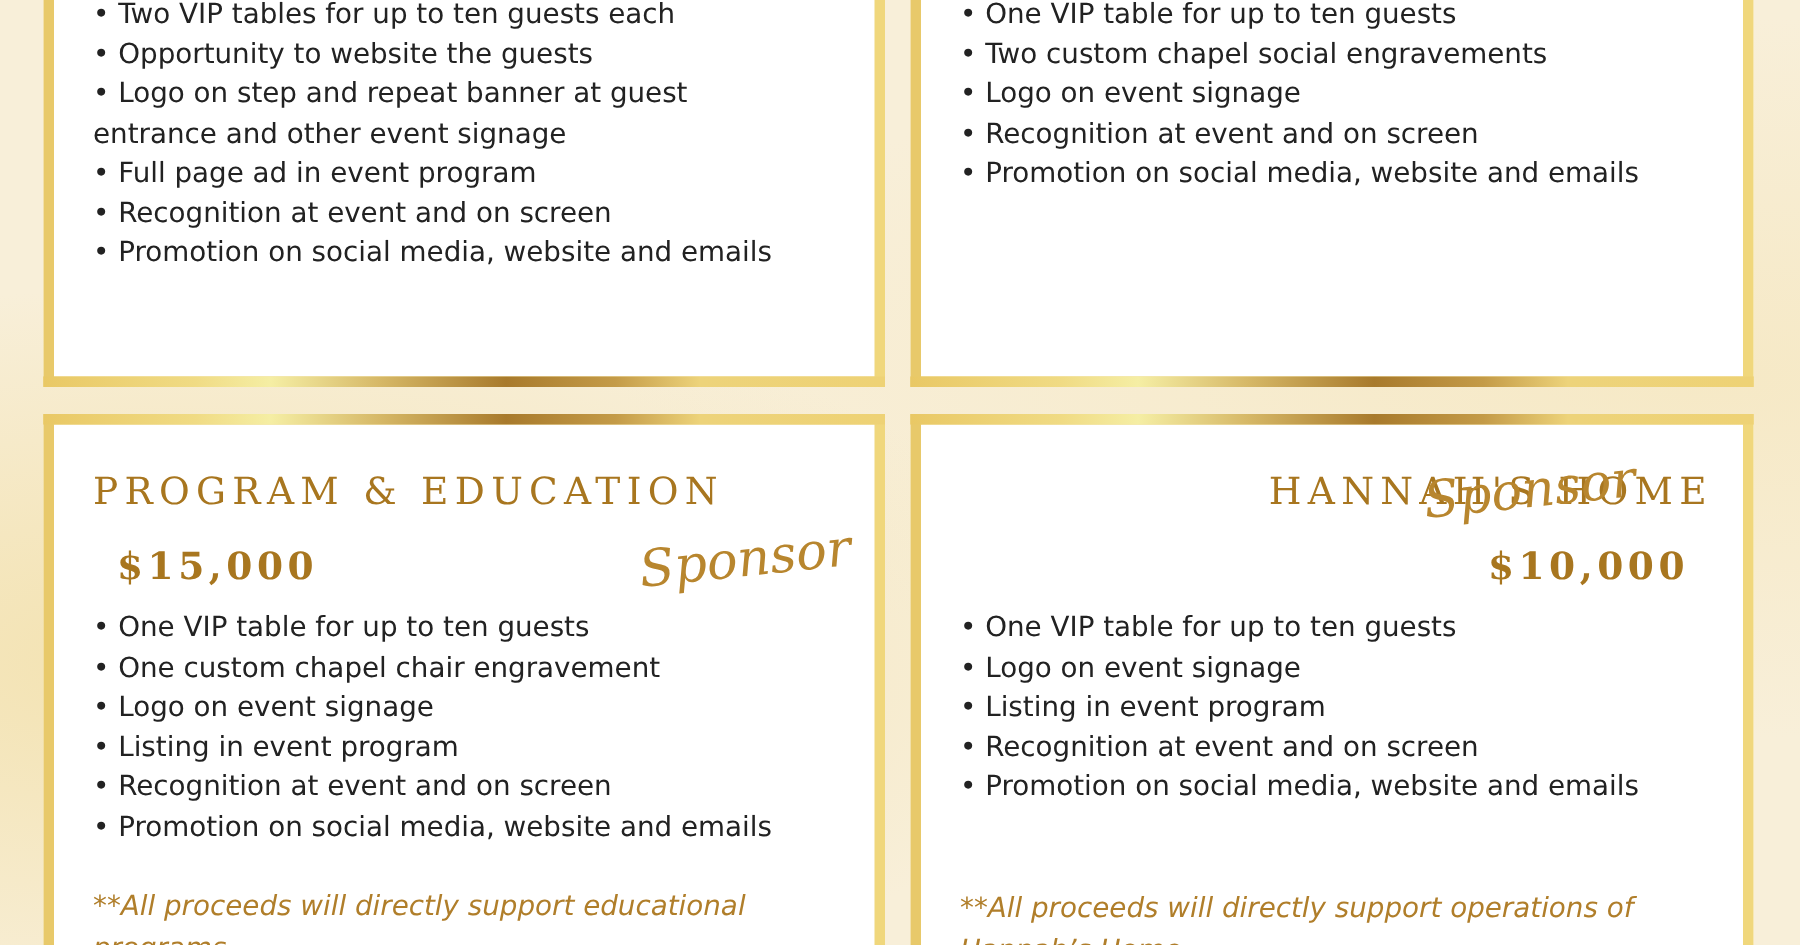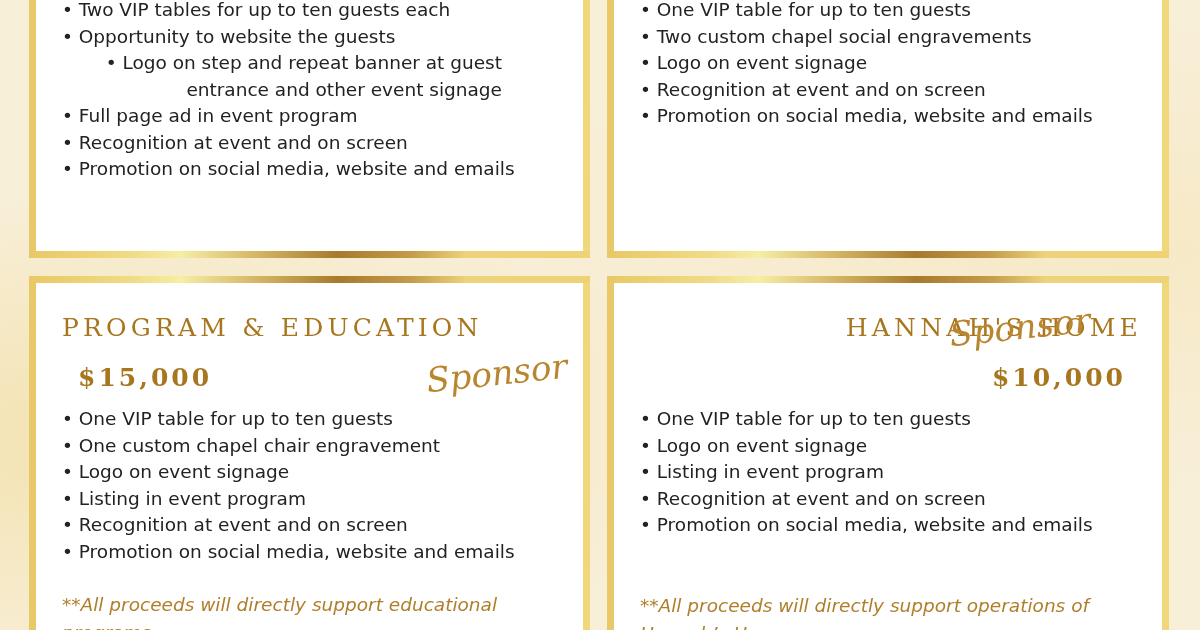--- a/index.html
+++ b/index.html
@@ -43,21 +43,21 @@
     }
   </style>
 </head>
 <body>
 
 <div class="card" style="left:29px; top:-40px; width:561px; height:298px;">
   <div class="inner" style="top:30px;">
     <ul class="bullets">
       <li>• Two VIP tables for up to ten guests each</li>
       <li>• Opportunity to website the guests</li>
-      <li class="wrap" style="width:440px;text-align:right;">• Logo on step and repeat banner at guest entrance and other event signage</li>
+      <li class="wrap" style="width:440px;">• Logo on step and repeat banner at guest entrance and other event signage</li>
       <li>• Full page ad in event program</li>
       <li>• Recognition at event and on screen</li>
       <li>• Promotion on social media, website and emails</li>
     </ul>
   </div>
 </div>
 
 <div class="card" style="left:607px; top:-40px; width:562px; height:298px;">
   <div class="inner" style="top:30px;">
     <ul class="bullets">

